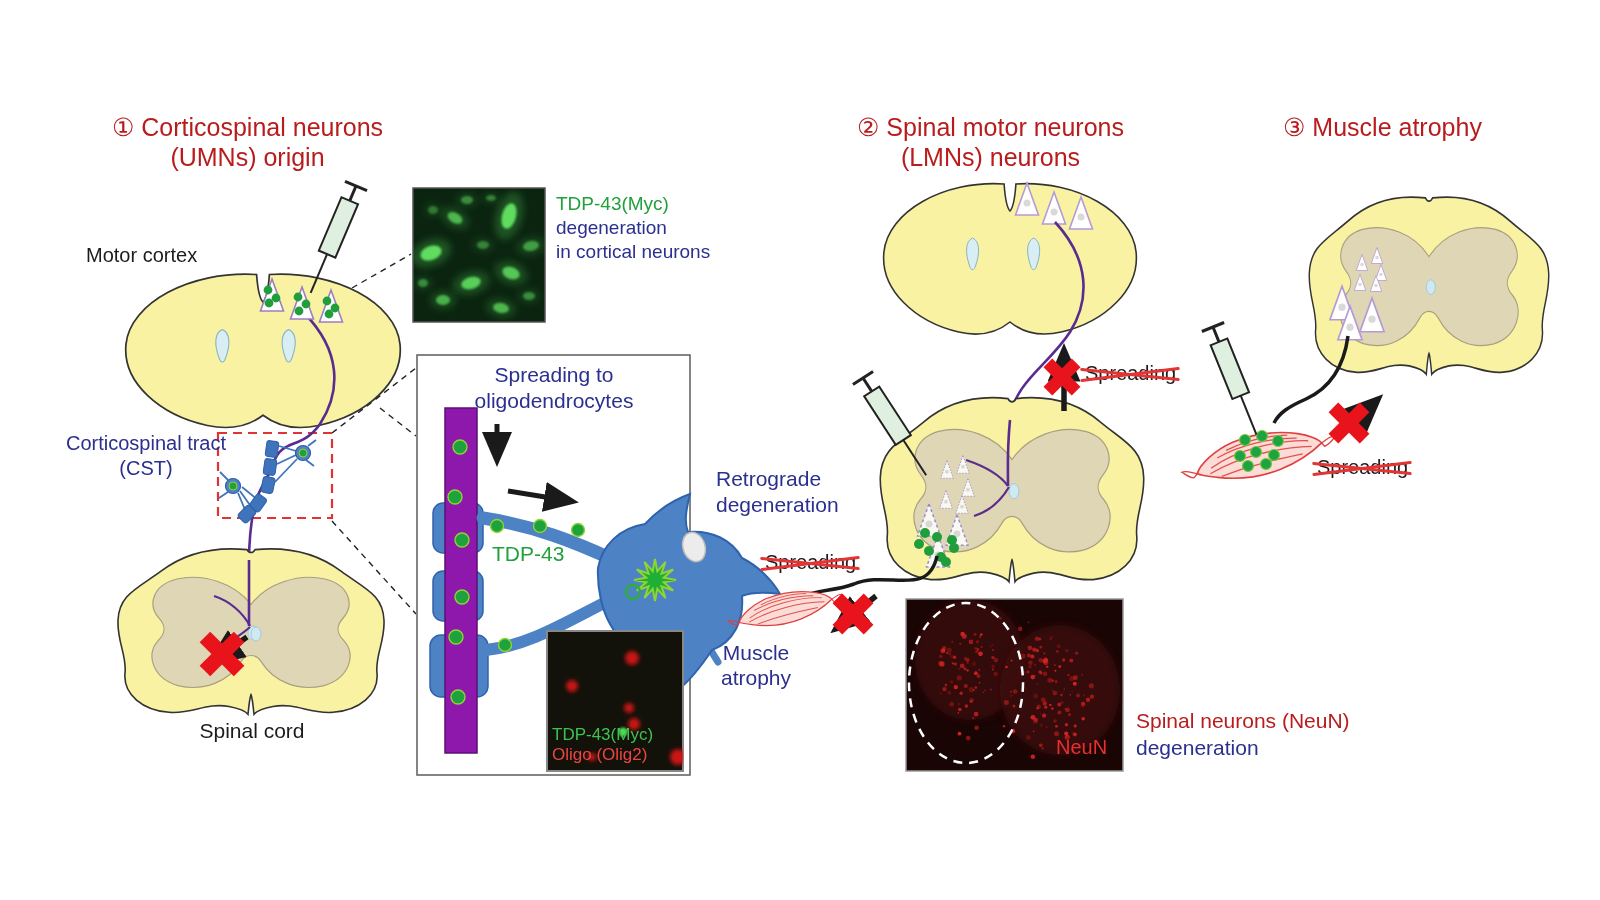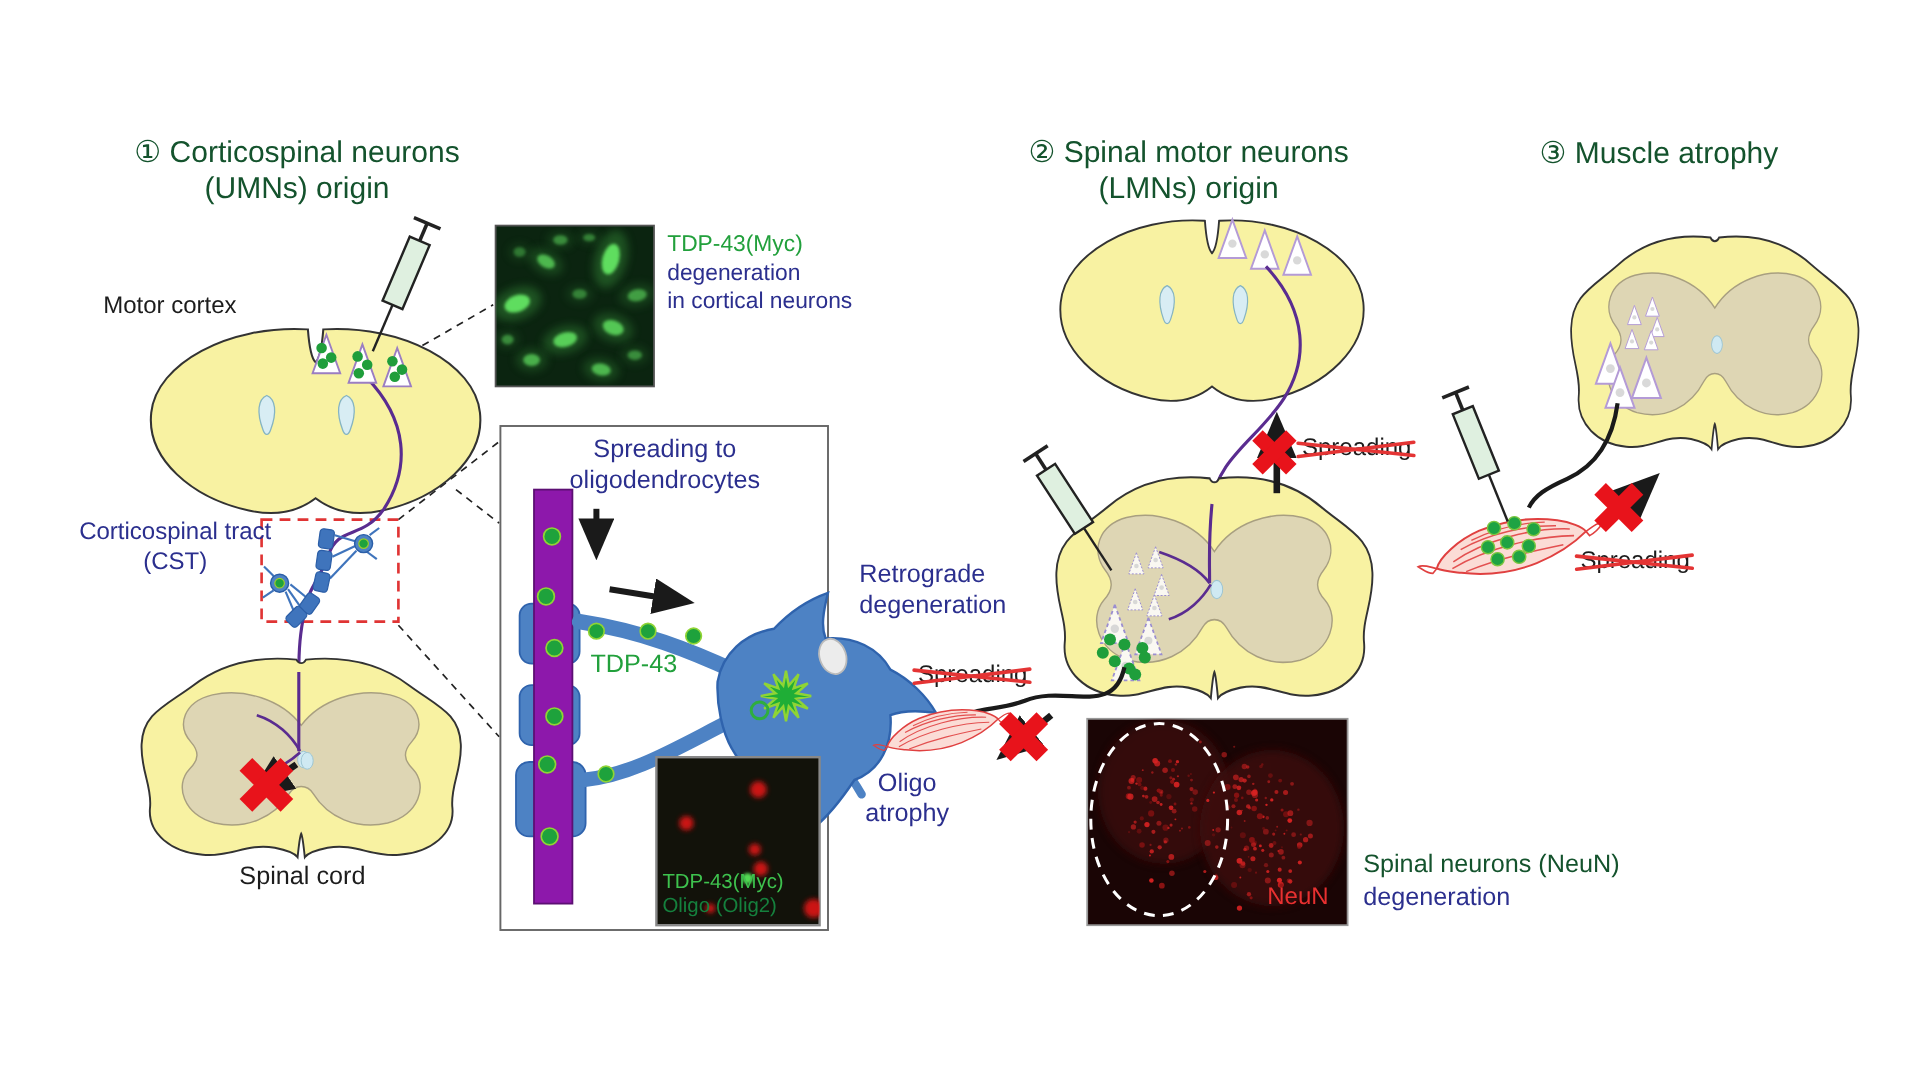--- a/index.html
+++ b/index.html
@@ -2,21 +2,21 @@
 <html><head>
 <meta charset="utf-8">
 <style>
   html,body{margin:0;padding:0;background:#fff}
   body{width:1600px;height:900px;overflow:hidden;font-family:"Liberation Sans",sans-serif}
   .stage{position:relative;width:1600px;height:900px;background:#fff}
   svg.canvas{position:absolute;left:0;top:0}
   .lbl{position:absolute;white-space:nowrap;z-index:5}
   .tc{text-align:center}
   .tr{text-align:right}
-  .red{color:#14532d}
+  .red{color:#b91c1c}
   .blue{color:#2b2f8e}
   .green{color:#22a03c}
   .blk{color:#1c1c1c}
   .brightgreen{color:#3ec24e}
   .brightred{color:#e83030}
   .crossed{position:relative;display:inline-block}
   .crossed::before,.crossed::after{content:"";position:absolute;left:-5%;width:110%;height:2.6px;background:#e43434;top:46%;border-radius:2px}
   .crossed::before{transform:rotate(6deg)}
   .crossed::after{transform:rotate(-7deg)}
 </style>
@@ -560,38 +560,38 @@
   <div>Corticospinal tract</div>
       <div>(CST)</div>
 </div>
 
 <div class="lbl blue tc" style="left:424px;top:362px;width:260px;font-size:21px;line-height:26px">
   <div>Spreading to</div>
       <div>oligodendrocytes</div>
 </div>
 <div class="lbl green" style="left:492px;top:542px;font-size:21px">TDP-43</div>
 <div class="lbl brightgreen" style="left:552px;top:725px;font-size:17px">TDP-43(Myc)</div>
-<div class="lbl" style="left:552px;top:745px;font-size:17px;color:#15803d">Oligo (Olig2)</div>
+<div class="lbl" style="left:552px;top:745px;font-size:17px;color:#ef4444">Oligo (Olig2)</div>
 
 <div class="lbl red tc" style="left:833px;top:112px;width:315px;font-size:25px;line-height:30px">
   <div>② Spinal motor neurons</div>
-      <div>(LMNs) origin</div>
+      <div>(LMNs) neurons</div>
 </div>
 <div class="lbl blk" style="left:1085px;top:362px;font-size:20px">
   <span class="crossed">Spreading</span>
 </div>
 <div class="lbl blue" style="left:716px;top:466px;font-size:21px;line-height:26px">
   <div>Retrograde</div>
       <div>degeneration</div>
 </div>
 <div class="lbl blk" style="left:765px;top:551px;font-size:20px">
   <span class="crossed">Spreading</span>
 </div>
 <div class="lbl blue tc" style="left:708px;top:640px;width:96px;font-size:21px;line-height:25px">
-  <div>Oligo</div>
+  <div>Muscle</div>
       <div>atrophy</div>
 </div>
 <div class="lbl brightred" style="left:1056px;top:736px;font-size:20px">NeuN</div>
 <div class="lbl" style="left:1136px;top:707px;font-size:21px;line-height:27px">
   <div class="red">Spinal neurons (NeuN)</div>
   <div class="blue">degeneration</div>
 </div>
 
 <div class="lbl red" style="left:1283px;top:113px;font-size:25px">③ Muscle atrophy</div>
 <div class="lbl blk" style="left:1317px;top:456px;font-size:20px">

